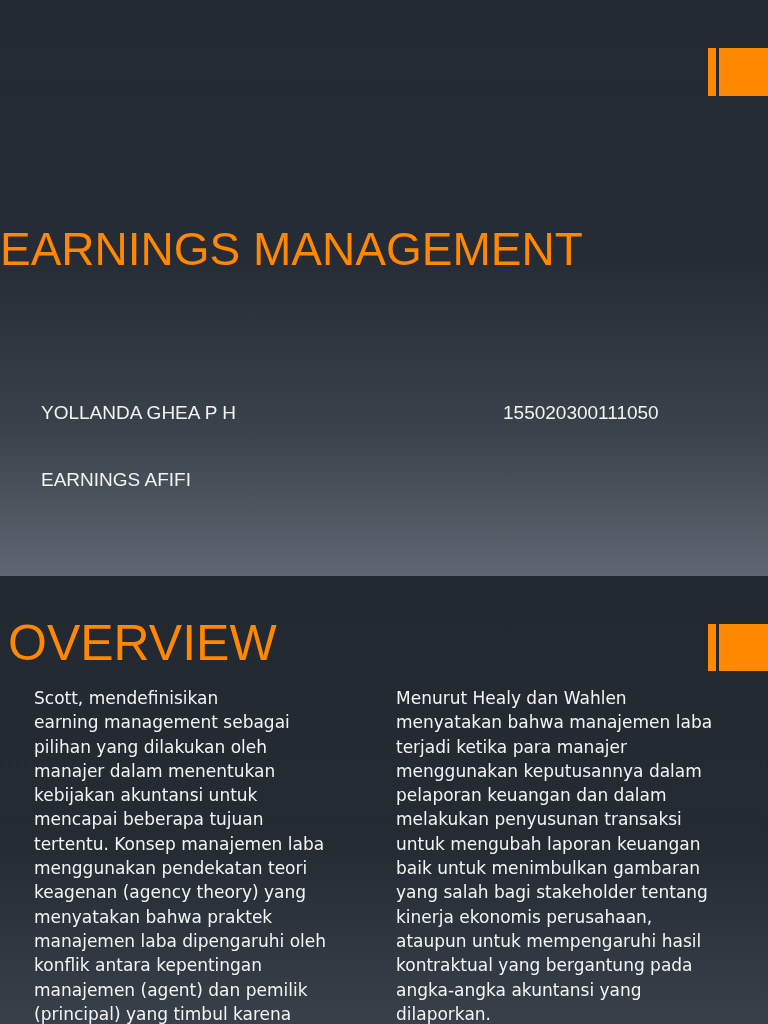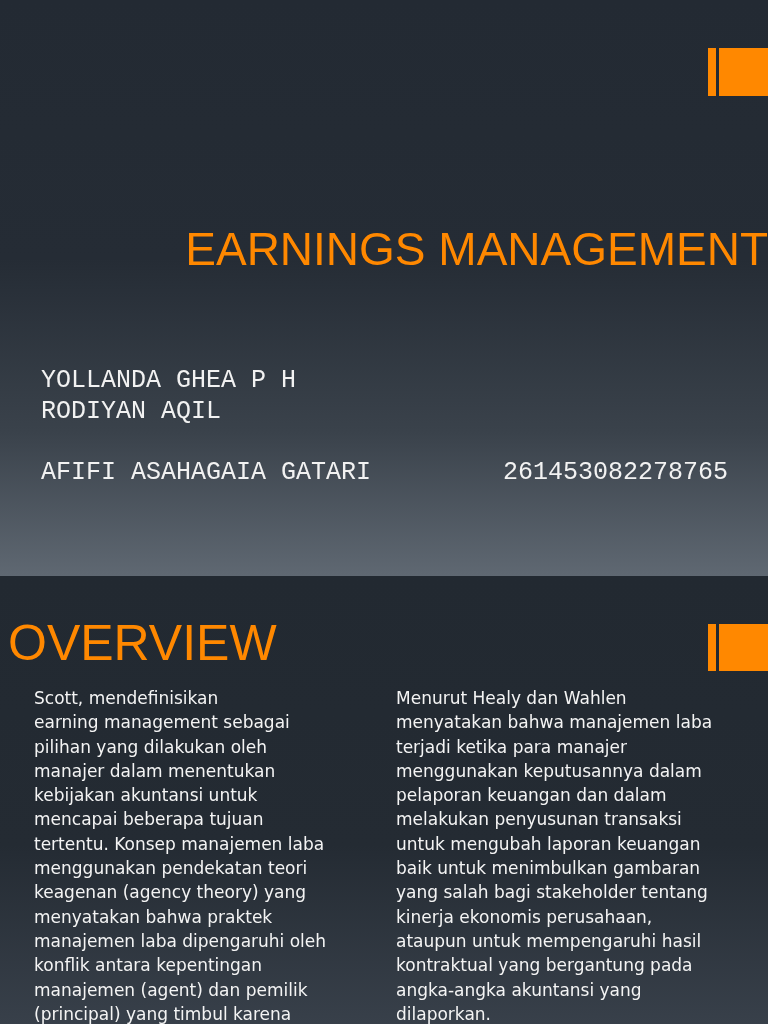--- a/index.html
+++ b/index.html
@@ -3,25 +3,25 @@
   <meta charset="utf-8">
   <style>
     html, body { margin: 0; padding: 0; }
     body { width: 768px; height: 1024px; overflow: hidden; background: #222a32; position: relative; }
     .slide { position: absolute; left: 0; width: 768px; overflow: hidden; }
     #slide-1 { top: 0; height: 576px; background: linear-gradient(to bottom, #232a33 0%, #252c35 45%, #3a424b 75%, #5f6872 100%); }
     #slide-2 { top: 576px; height: 448px; background: linear-gradient(to bottom, #222931 0%, #242b33 60%, #38404a 100%); }
     .bar-thin { position: absolute; left: 708px; width: 8px; background: #ff8800; }
     .bar-block { position: absolute; left: 719px; width: 49px; background: #ff8800; }
     .title {
-      position: absolute; left: 0; width: 768px; top: 222px; text-align: right;
+      position: absolute; left: 0; width: 768px; top: 222px; text-align: left;
       font-family: "Liberation Sans", sans-serif; font-size: 46px; color: #ff8800; letter-spacing: 0px;
     }
     .members { position: absolute; left: 41px; top: 364px; width: 690px; }
-    .member-row { position: relative; height: 30.5px; font-family: Liberation Mono, monospace; font-size: 25px; color: #f2f2f2; }
+    .member-row { position: relative; height: 30.5px; font-family: Liberation Sans, sans-serif; font-size: 19px; color: #f2f2f2; margin-top: 36px; }
     .member-name { position: absolute; left: 0; top: 2px; }
     .member-id { position: absolute; left: 462px; top: 2px; }
     .ov-title { position: absolute; left: 8px; top: 38px; font-family: "Liberation Sans", sans-serif; font-size: 50px; color: #ff8800; }
     .col {
       position: absolute; top: 110px; font-family: "DejaVu Sans", sans-serif; font-size: 17px;
       line-height: 24.3px; color: #f4f4f4; white-space: pre-line;
     }
     .col-left { left: 34px; width: 330px; }
     .col-right { left: 396px; width: 372px; }
     .line { display: block; white-space: nowrap; }
@@ -29,23 +29,24 @@
 </head>
 <body>
 
 <div class="slide" id="slide-1">
   <div class="bar-thin" style="top:48px;height:48px;"></div>
   <div class="bar-block" style="top:48px;height:48px;"></div>
   <div class="title">EARNINGS MANAGEMENT</div>
   <div class="members">
     <div class="member-row">
       <span class="member-name">YOLLANDA GHEA P H</span>
+      <span class="member-id">155020300111050</span>
     </div>
     <div class="member-row">
-      <span class="member-name">RODIYAN AQIL</span>
+      <span class="member-name">EARNINGS AFIFI</span>
     </div>
     <div class="member-row">
     </div>
     <div class="member-row">
       <span class="member-name">AFIFI ASAHAGAIA GATARI</span>
       <span class="member-id">261453082278765</span>
     </div>
   </div>
 </div>
 

